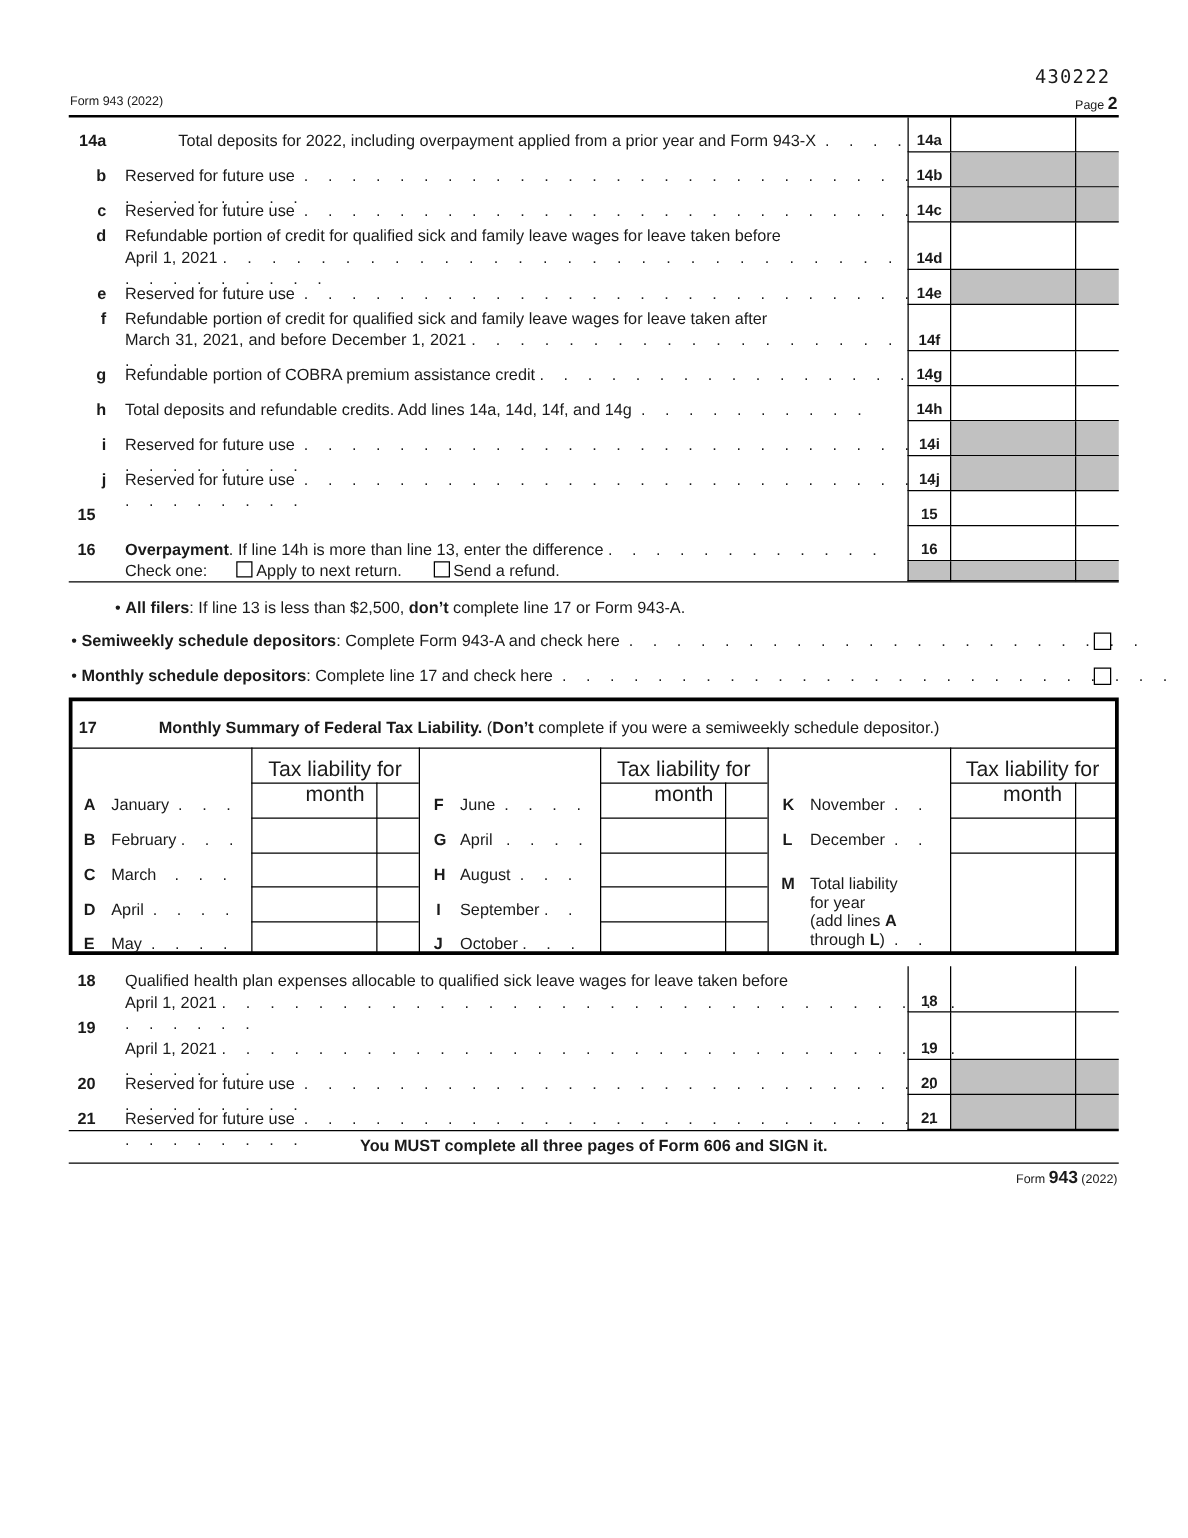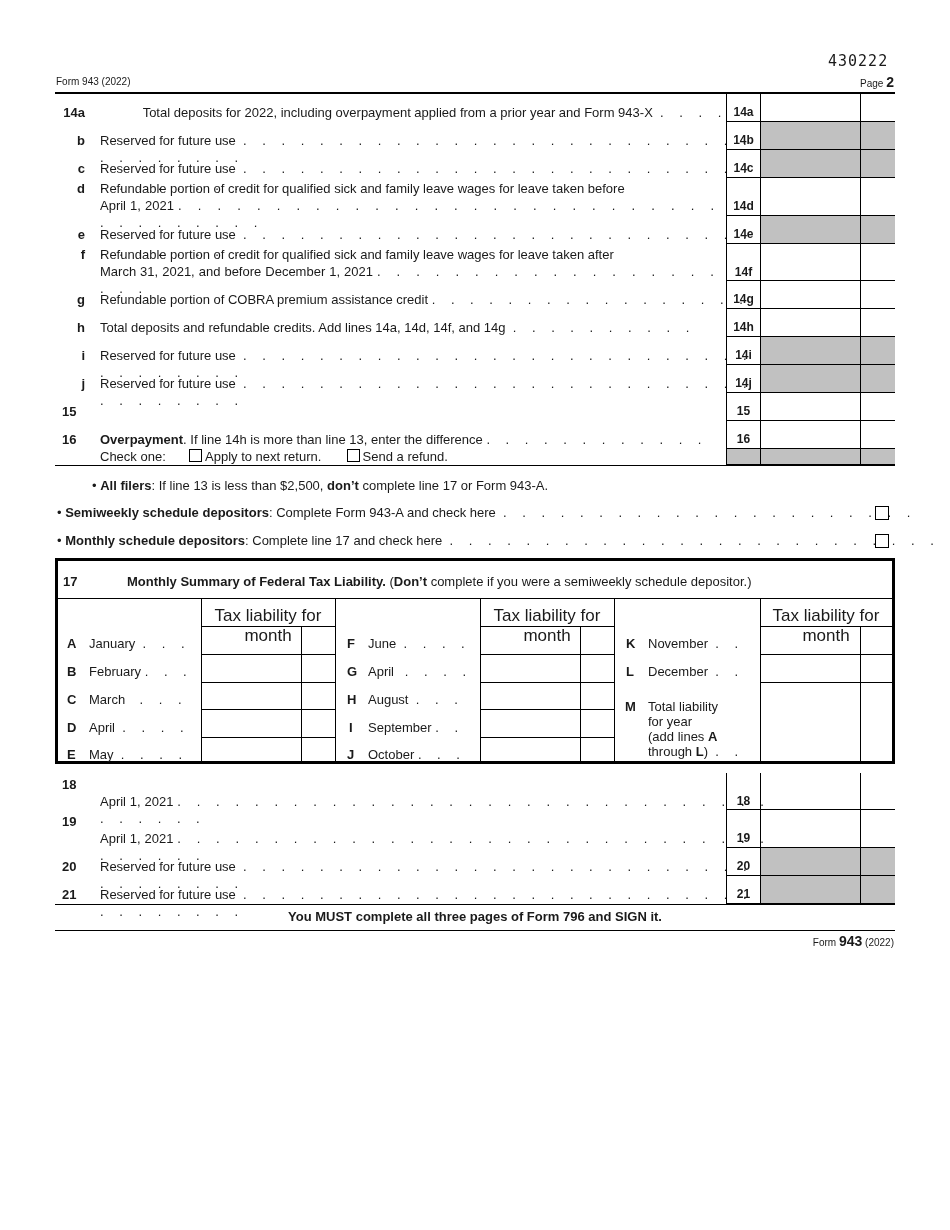--- a/index.html
+++ b/index.html
@@ -240,21 +240,21 @@
   <div class="mname" style="left:590px;top:138px;line-height:15px;">
     <span>Total liability</span><br>
     <span>for year</span><br>
     <span>(add lines </span><b>A</b><br>
     <span>through </span><b>L</b><span>)</span>&nbsp;&nbsp;<span style="letter-spacing:6px;">. .</span>
   </div>
 </div>
 
 <div class="row" style="top:773px;height:37px;">
   <span class="num left" style="top:4px;">18</span>
-  <span class="txt" style="top:3px;width:670px;"><br><span>April 1, 2021</span> <span class="dots">. . . . . . . . . . . . . . . . . . . . . . . . . . . . . . . . . . . . .</span></span>
+  <span class="txt" style="top:3px;width:670px;"><span>Qualified health plan expenses allocable to qualified sick leave wages for leave taken before</span><br><span>April 1, 2021</span> <span class="dots">. . . . . . . . . . . . . . . . . . . . . . . . . . . . . . . . . . . . .</span></span>
 </div>
 <div class="linecol" style="top:773px;height:37px;line-height:56px;">18</div>
 <div class="amt" style="top:773px;height:37px;"></div>
 <div class="cents" style="top:773px;height:37px;"></div>
 
 <div class="row" style="top:810px;height:38px;">
   <span class="num left" style="top:4px;">19</span>
   <span class="txt" style="top:3px;width:670px;"><br><span>April 1, 2021</span> <span class="dots">. . . . . . . . . . . . . . . . . . . . . . . . . . . . . . . . . . . . .</span></span>
 </div>
 <div class="linecol" style="top:810px;height:38px;line-height:56px;">19</div>
@@ -270,15 +270,15 @@
 <div class="cents shade" style="top:848px;height:28px;"></div>
 
 <div class="row" style="top:876px;height:28px;border-bottom:1px solid #000;">
   <span class="num left" style="top:11px;">21</span>
   <span class="txt" style="top:10px;width:670px;text-align:left;"><span>Reserved for future use</span>&nbsp;&nbsp;<span class="dots">. . . . . . . . . . . . . . . . . . . . . . . . . . . . . . . . . . .</span></span>
 </div>
 <div class="linecol" style="top:876px;height:28px;line-height:36px;">21</div>
 <div class="amt shade" style="top:876px;height:28px;"></div>
 <div class="cents shade" style="top:876px;height:28px;"></div>
 
-<div class="must">You MUST complete all three pages of Form 796 and SIGN it.</div>
+<div class="must">You MUST complete all three pages of Form 606 and SIGN it.</div>
 <div class="botline"></div>
 <div class="footer"><span>Form</span> <b>943</b> <span>(2022)</span></div>
 
 </body></html>

